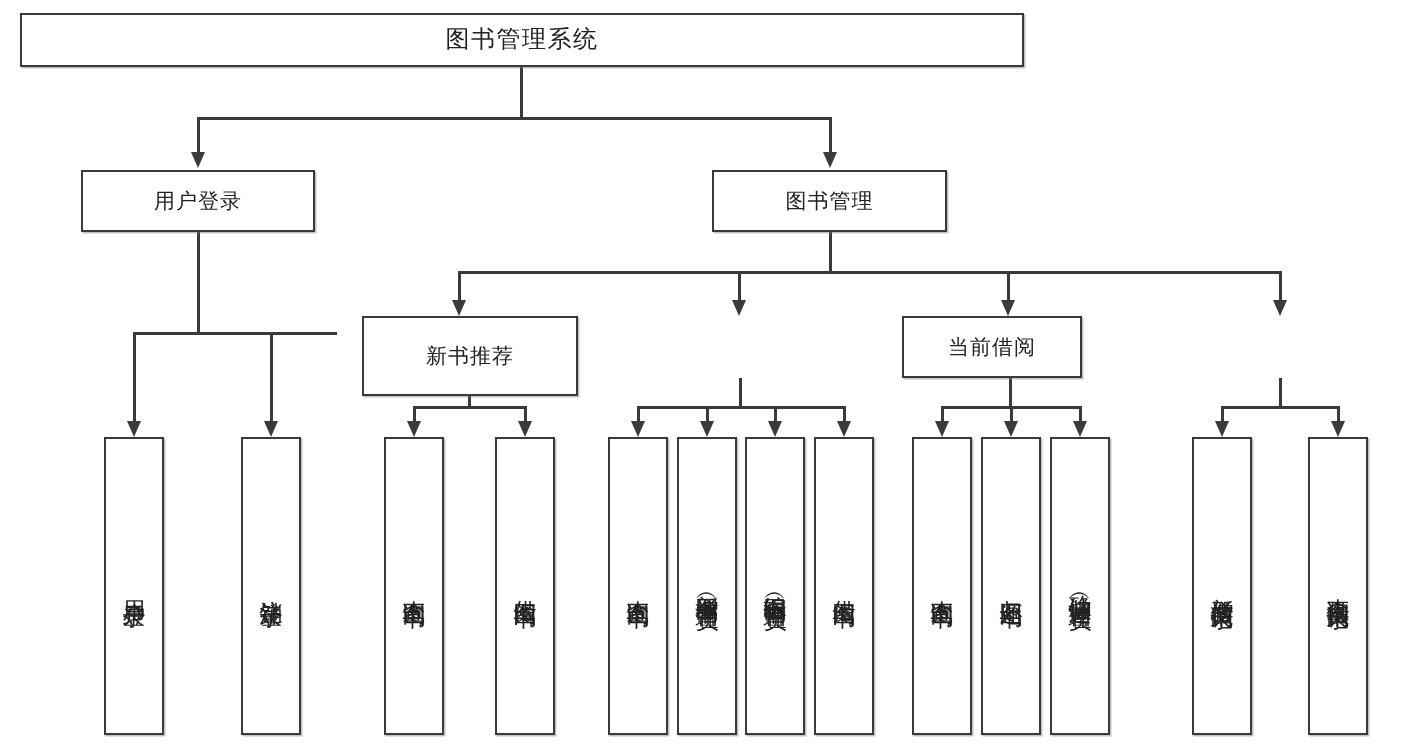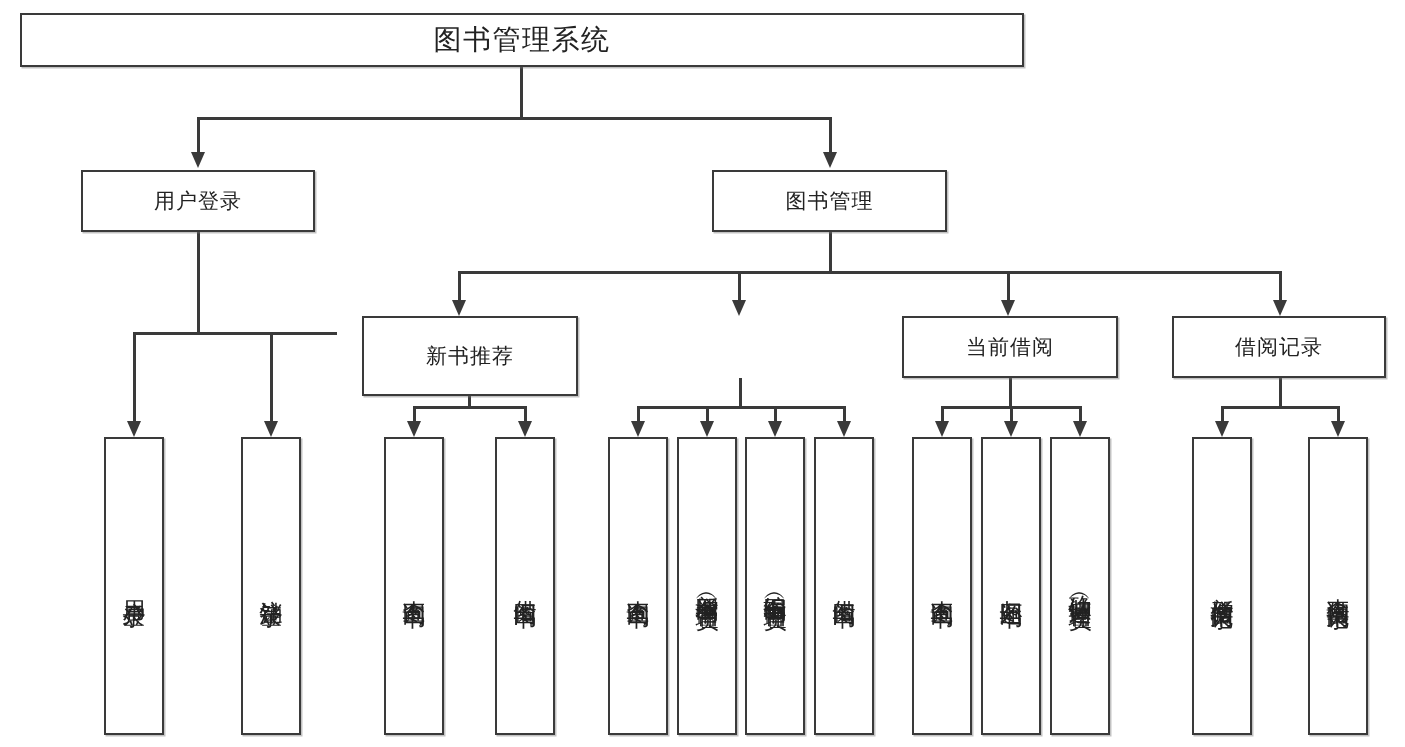--- a/index.html
+++ b/index.html
@@ -36,21 +36,21 @@
     color: #222;
     line-height: 1.05;
   }
   
   .node.h .label {
     font-size: 21px;
     letter-spacing: 1px;
     white-space: nowrap;
   }
   .node.root .label {
-    font-size: 28px;
+    font-size: 24px;
     letter-spacing: 1.5px;
   }
   
   .node.v {
     align-items: center;
     justify-content: center;
   }
   .node.v .label {
     writing-mode: vertical-rl;
     text-orientation: upright;
@@ -155,25 +155,22 @@
   <div class="node h" style="left:81px; top:170px; width:234px; height:62px;">
     <span class="label">用户登录</span>
   </div>
   <div class="node h" style="left:712px; top:170px; width:235px; height:62px;">
     <span class="label">图书管理</span>
   </div>
 
   <div class="node h" style="left:362px; top:316px; width:216px; height:80px;">
     <span class="label">新书推荐</span>
   </div>
-  <div class="node h" style="left:902px; top:316px; width:216px; height:62px;">
+  <div class="node h" style="left:902px; top:316px; width:180px; height:62px;">
     <span class="label">当前借阅</span>
-  </div>
-  <div class="node h" style="left:1172px; top:316px; width:214px; height:62px;">
-    <span class="label">借阅记录</span>
   </div>
 
   <div class="node v" style="left:104px; top:437px; width:60px; height:298px;">
     <span class="label">用户登录</span>
   </div>
   <div class="node v" style="left:241px; top:437px; width:60px; height:298px;">
     <span class="label">注销登录</span>
   </div>
 
   <div class="node v" style="left:384px; top:437px; width:60px; height:298px;">

